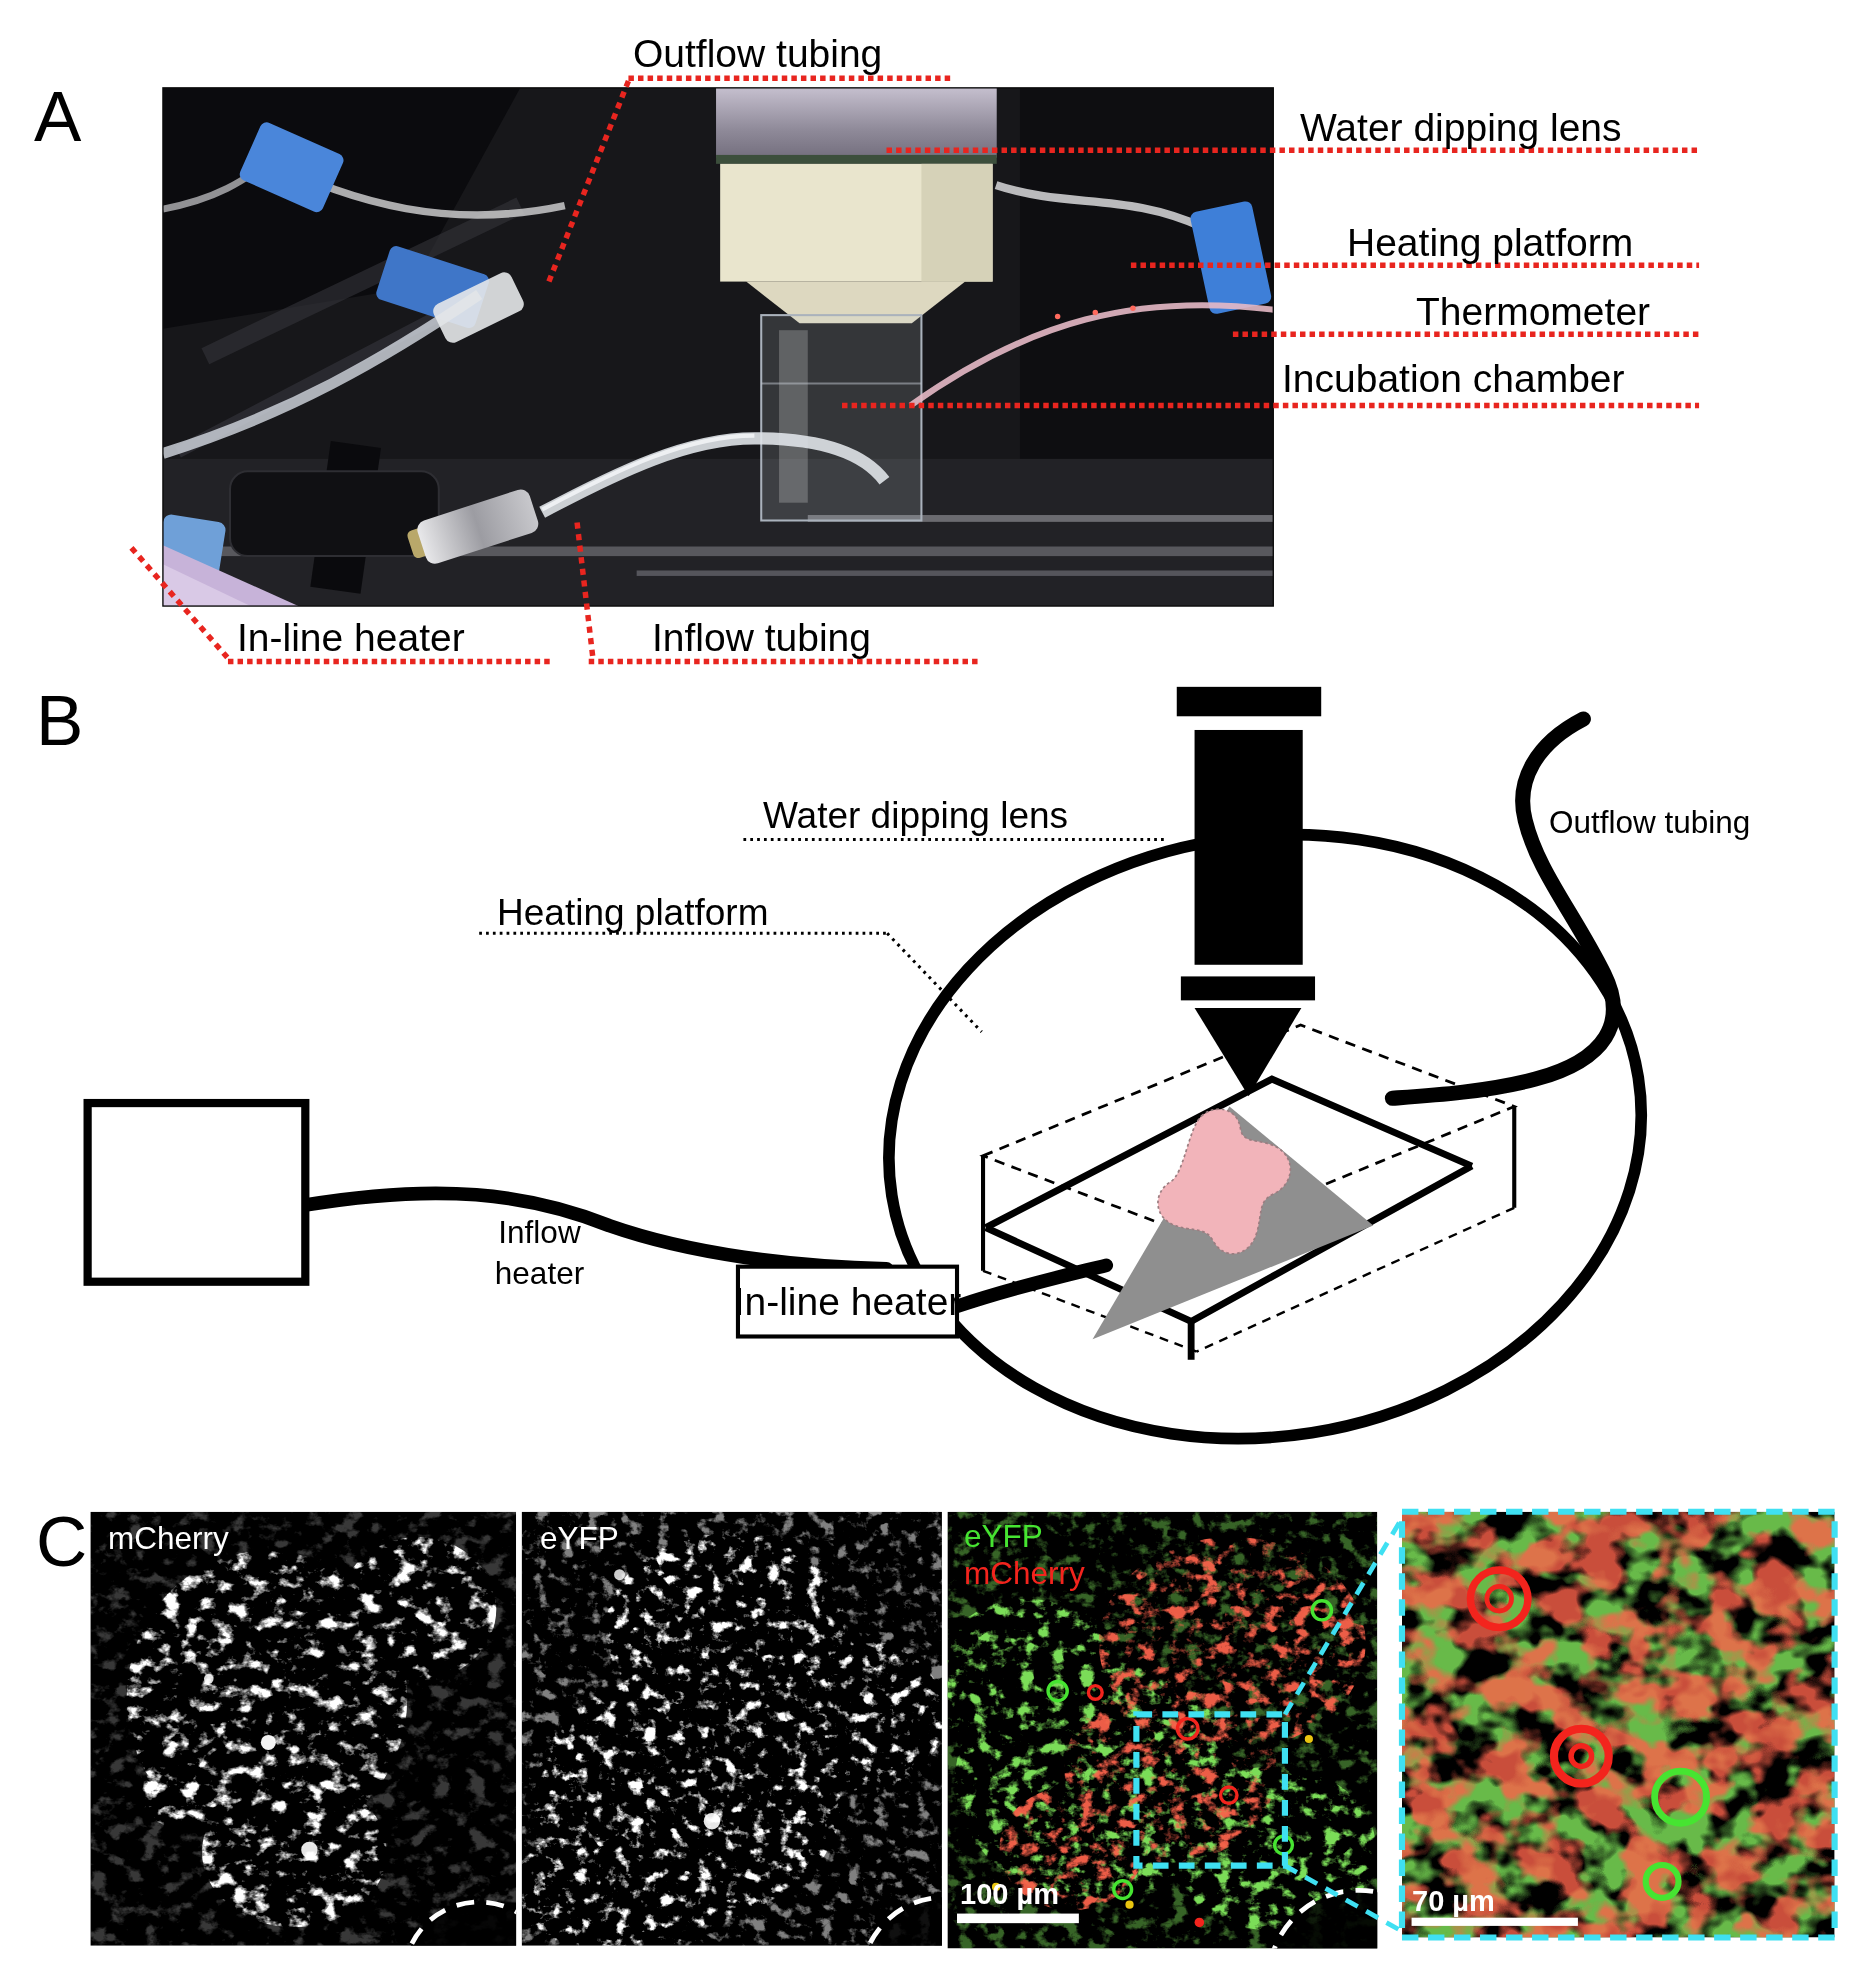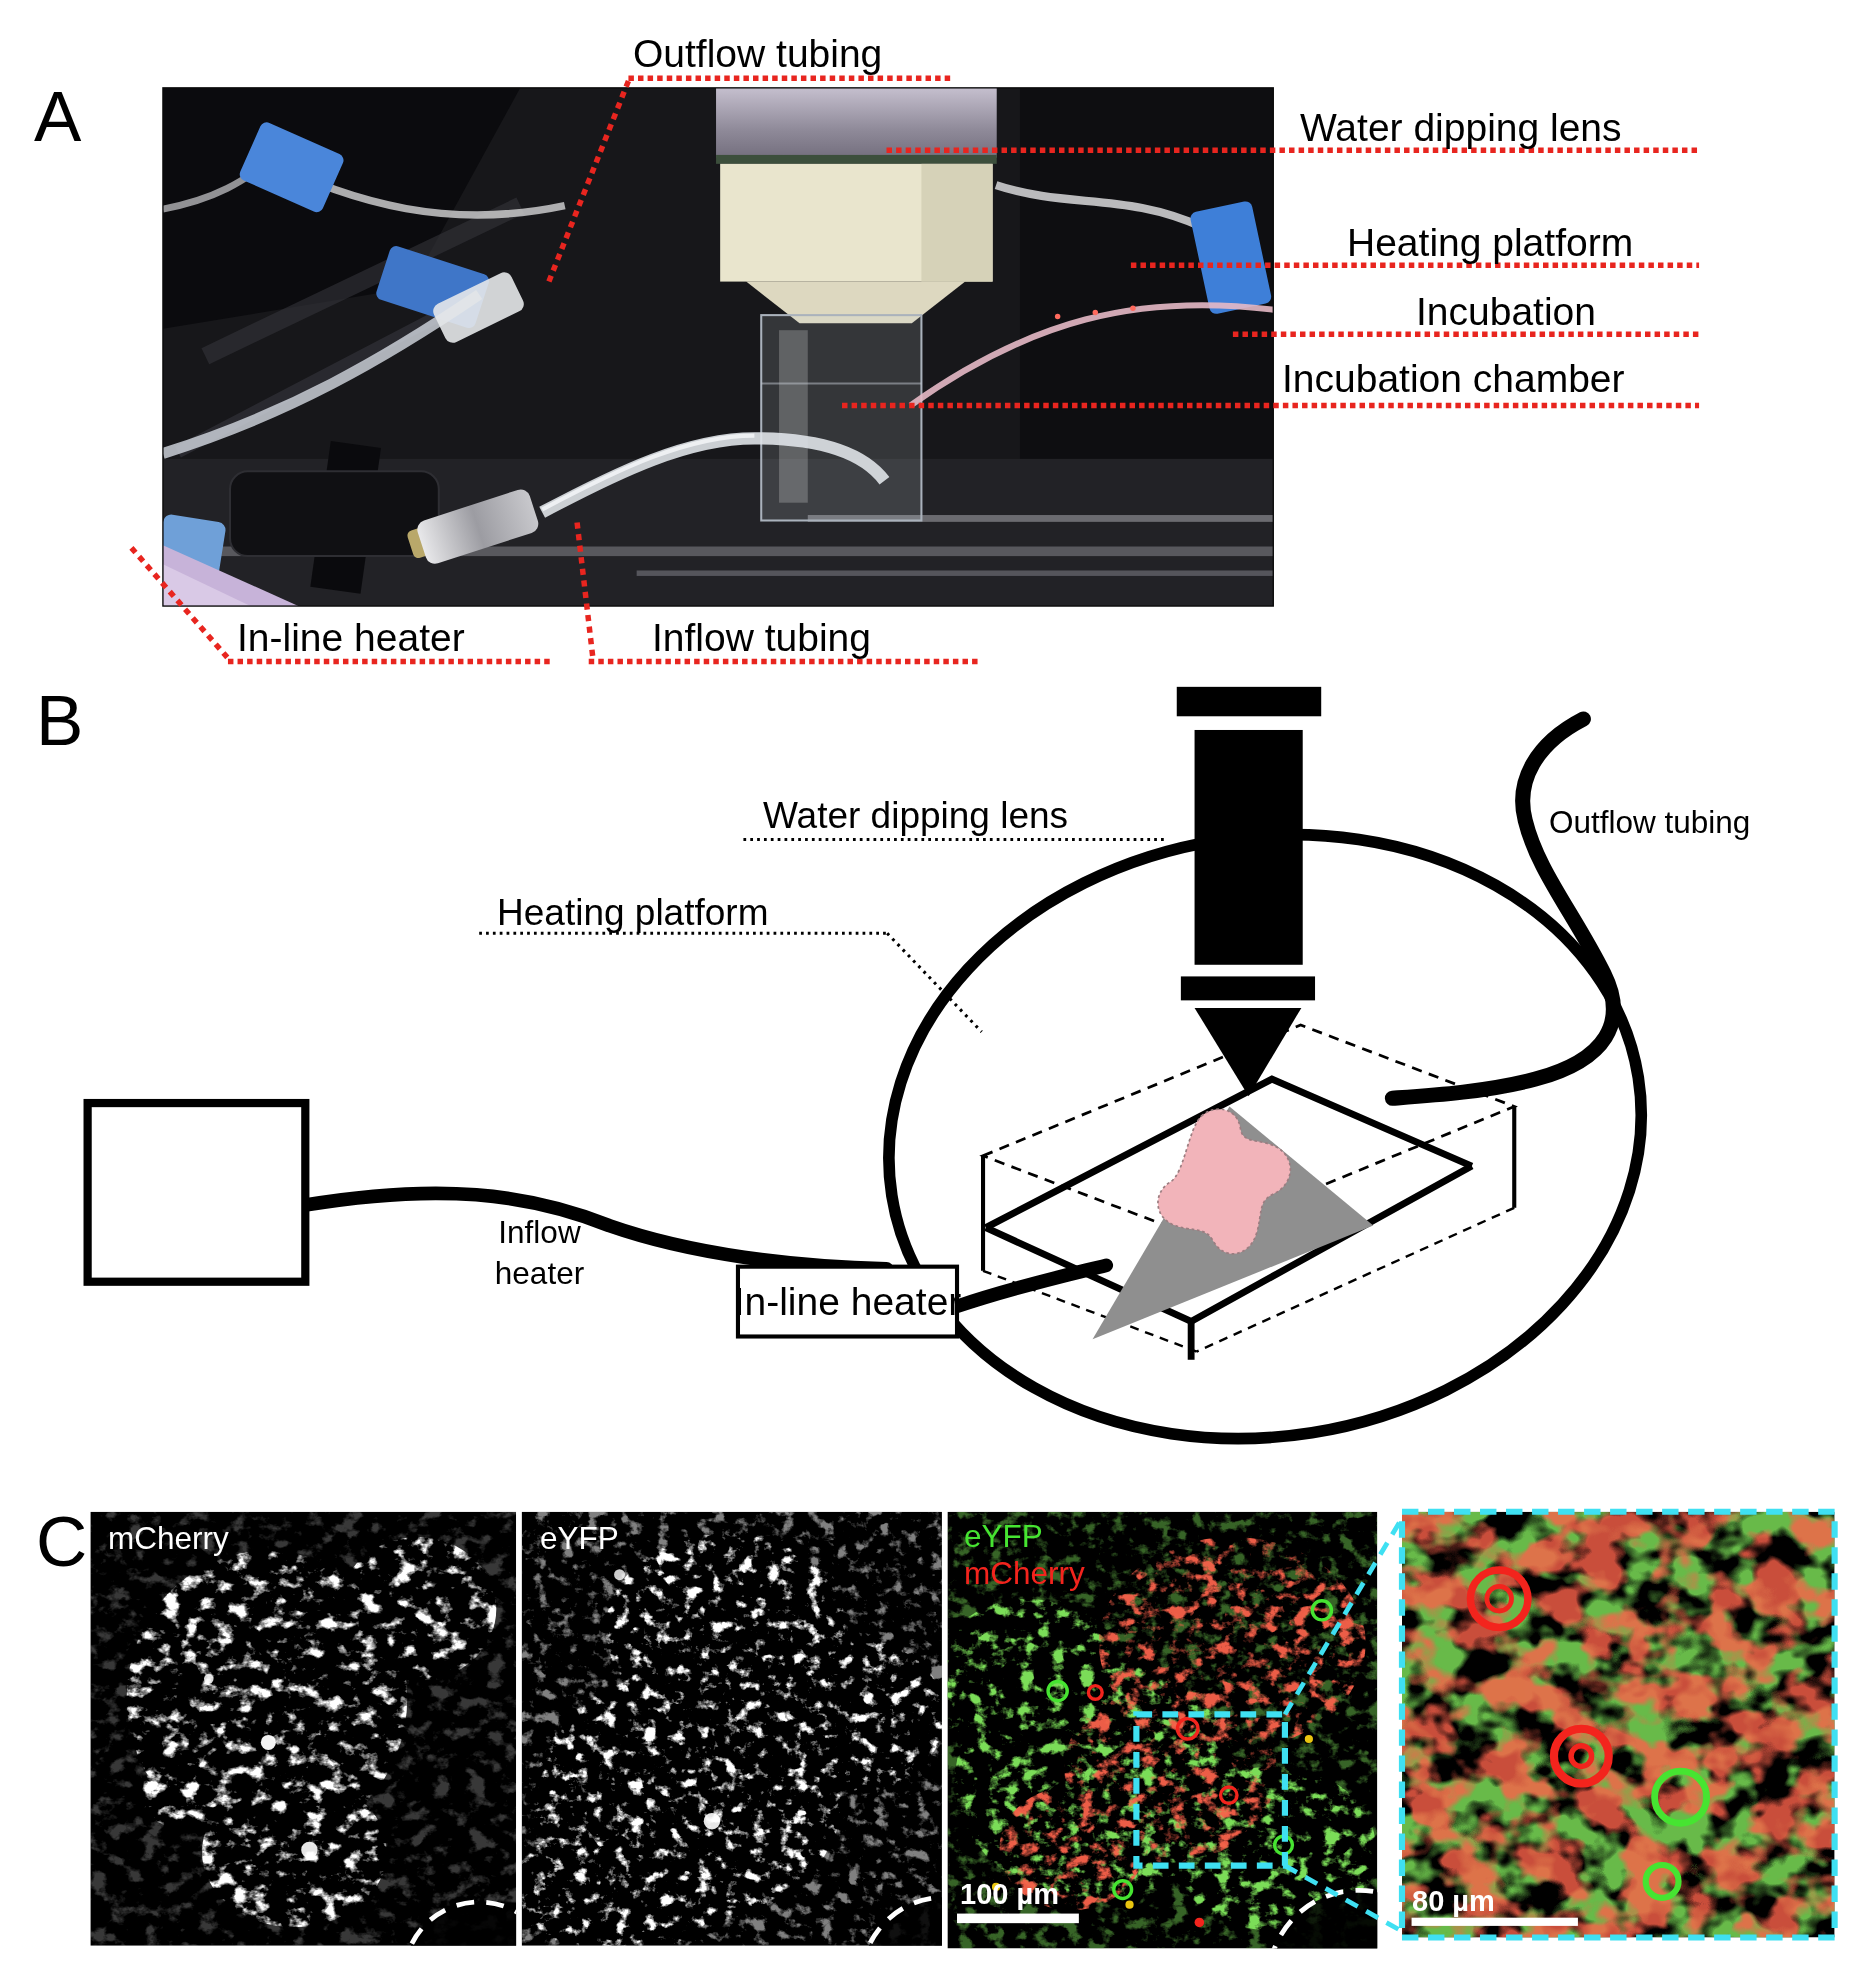--- a/index.html
+++ b/index.html
@@ -307,21 +307,21 @@
     <rect x="2048" y="2208" width="632" height="622" fill="none" stroke="#3fe0f2" stroke-width="9" stroke-dasharray="24 14"></rect>
   </svg>
 
   <div class="abs panel-letter" style="left:34px;top:81px">A</div>
   <div class="abs panel-letter" style="left:36px;top:685px">B</div>
   <div class="abs panel-letter" style="left:36px;top:1506px">C</div>
 
   <div class="abs lblA" style="left:633px;top:34px">Outflow tubing</div>
   <div class="abs lblA" style="left:1300px;top:108px">Water dipping lens</div>
   <div class="abs lblA" style="left:1347px;top:223px">Heating platform</div>
-  <div class="abs lblA" style="left:1416px;top:292px">Incubation</div>
+  <div class="abs lblA" style="left:1416px;top:292px">Thermometer</div>
   <div class="abs lblA" style="left:1282px;top:359px">Incubation chamber</div>
   <div class="abs lblA" style="left:237px;top:618px">In-line heater</div>
   <div class="abs lblA" style="left:652px;top:618px">Inflow tubing</div>
 
   <div class="abs lblB" style="left:763px;top:797px">Water dipping lens</div>
   <div class="abs lblB-small" style="left:1549px;top:807px">Outflow tubing</div>
   <div class="abs lblB" style="left:497px;top:894px">Heating platform</div>
 
 
   <div class="abs inflow2">
@@ -331,16 +331,16 @@
 
   <div class="abs heaterbox">
     <span>In-line heater</span>
   </div>
 
   <div class="abs micro-label white" style="left:108px;top:1523px">mCherry</div>
   <div class="abs micro-label white" style="left:540px;top:1523px">eYFP</div>
   <div class="abs micro-label green" style="left:964px;top:1521px">eYFP</div>
   <div class="abs micro-label redlbl" style="left:964px;top:1558px">mCherry</div>
   <div class="abs scale-label" style="left:960px;top:1880px">100 µm</div>
-  <div class="abs scale-label" style="left:1412px;top:1887px">80 µm</div>
+  <div class="abs scale-label" style="left:1412px;top:1887px">70 µm</div>
 
 </div>
 
 
 </body></html>

